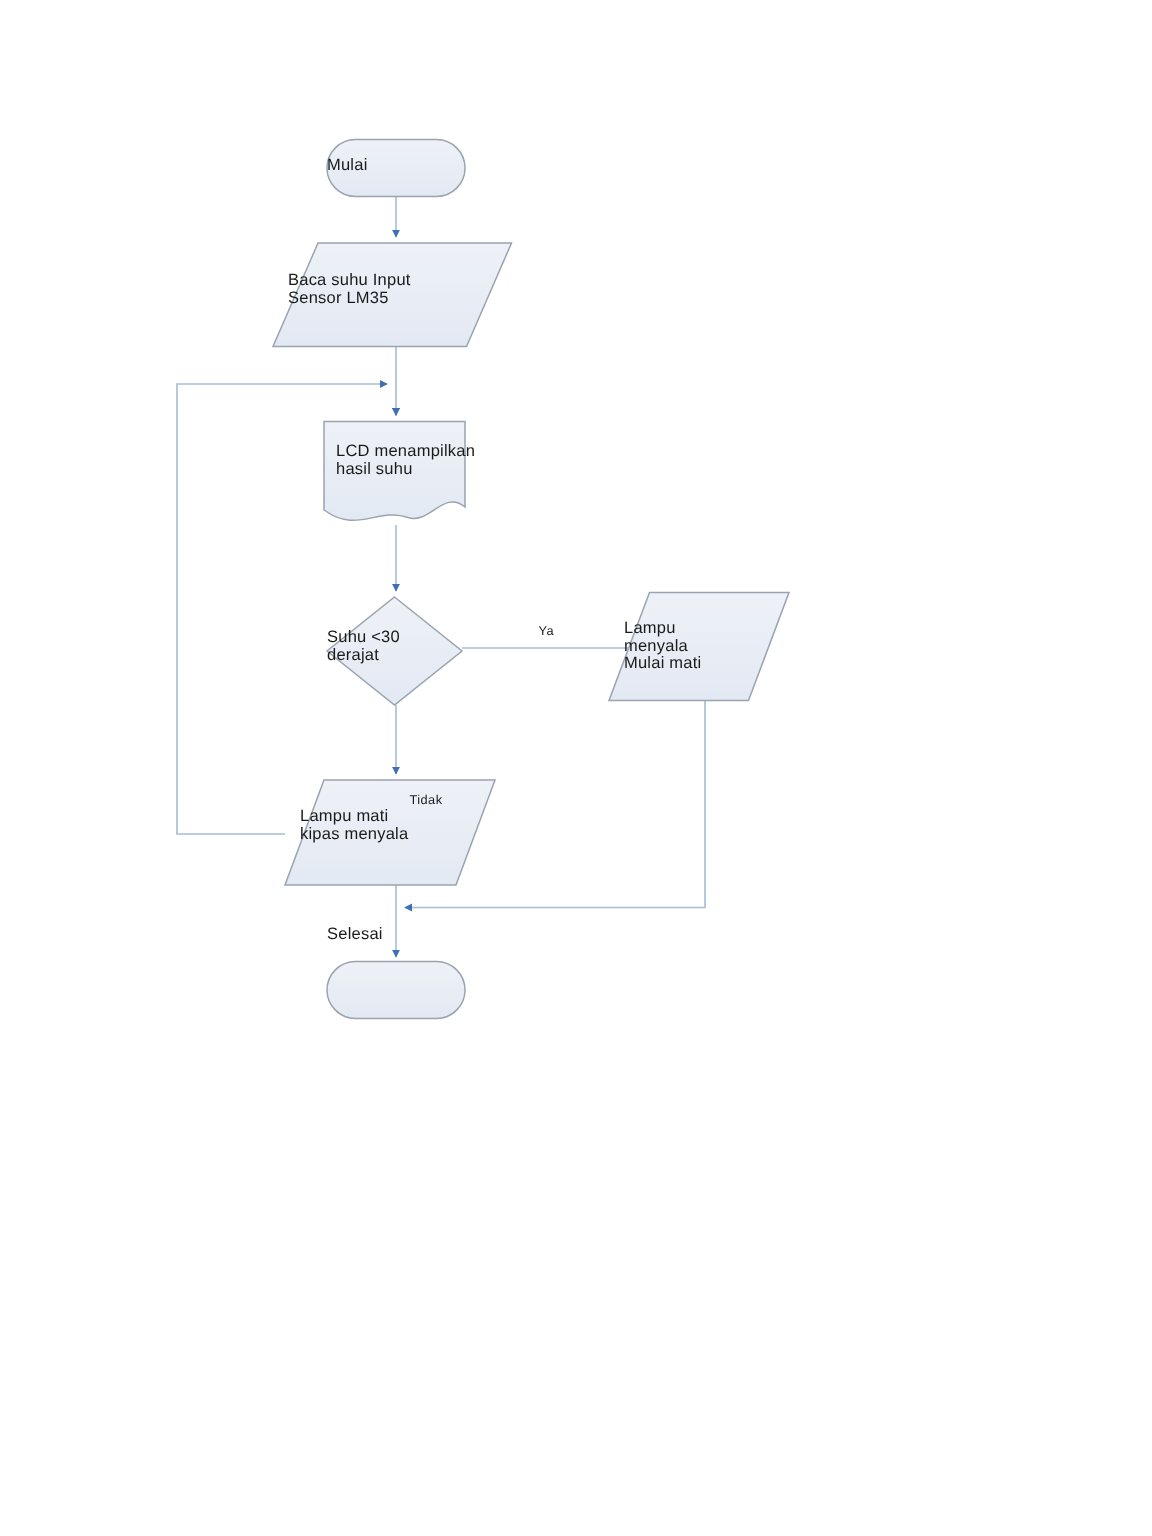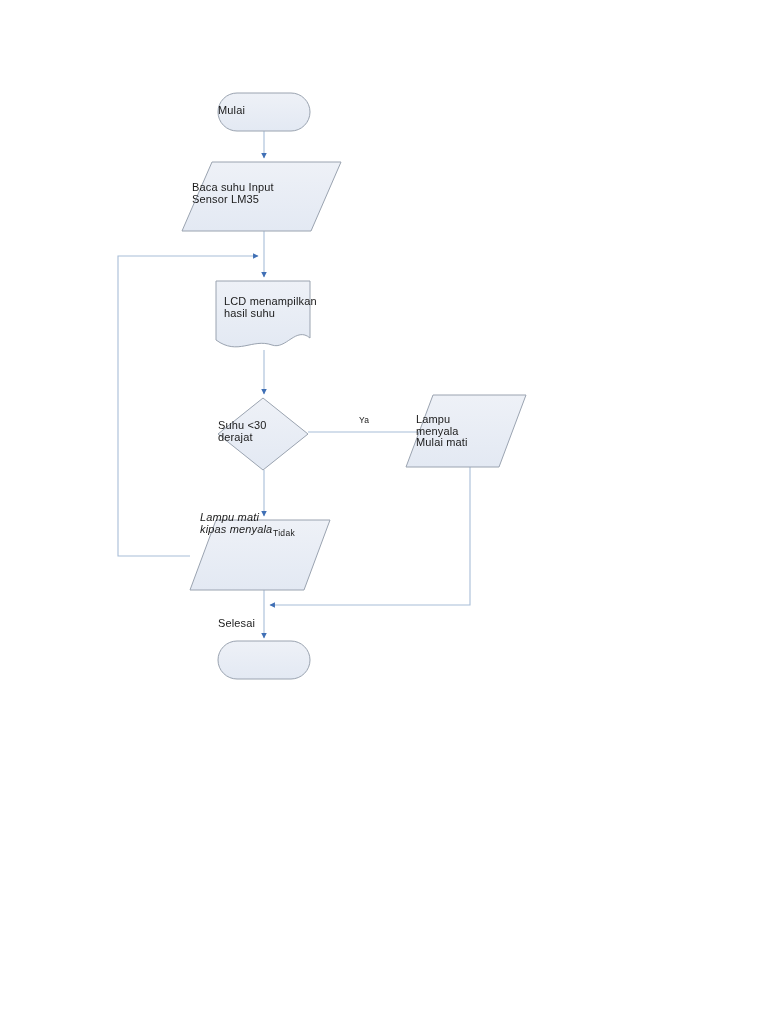--- a/index.html
+++ b/index.html
@@ -36,21 +36,21 @@
     font-size: 8.5px;
     line-height: 11px;
     letter-spacing: 0.3px;
     text-align: center;
   }
   .lbl-mulai      { left: 218px; top: 105px; width: 92px; }
   .lbl-baca       { left: 192px; top: 182px; width: 140px; }
   .lbl-lcd        { left: 224px; top: 296px; width: 100px; }
   .lbl-suhu       { left: 218px; top: 420px; width: 90px; }
   .lbl-lampu-on   { left: 416px; top: 414px; width: 104px; }
-  .lbl-lampu-off  { left: 200px; top: 512px; width: 120px; font-style: italic; }
+  .lbl-lampu-off  { left: 200px; top: 539px; width: 120px; }
   .lbl-selesai    { left: 218px; top: 618px; width: 92px; }
   .lbl-ya         { left: 359px; top: 415px; }
   .lbl-tidak      { left: 273px; top: 496px; margin-top: 32px; }
 </style>
 </head>
 <body>
 
 <svg id="flowchart-canvas" viewBox="0 0 768 1024" xmlns="http://www.w3.org/2000/svg">
 
   <defs>

